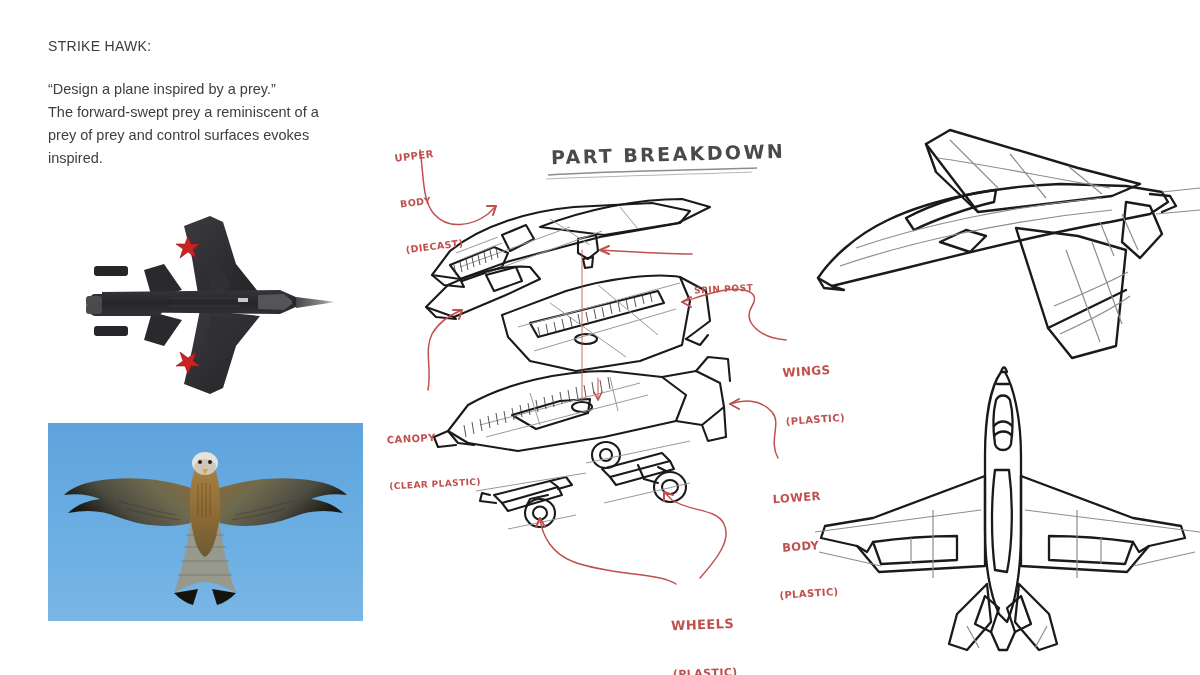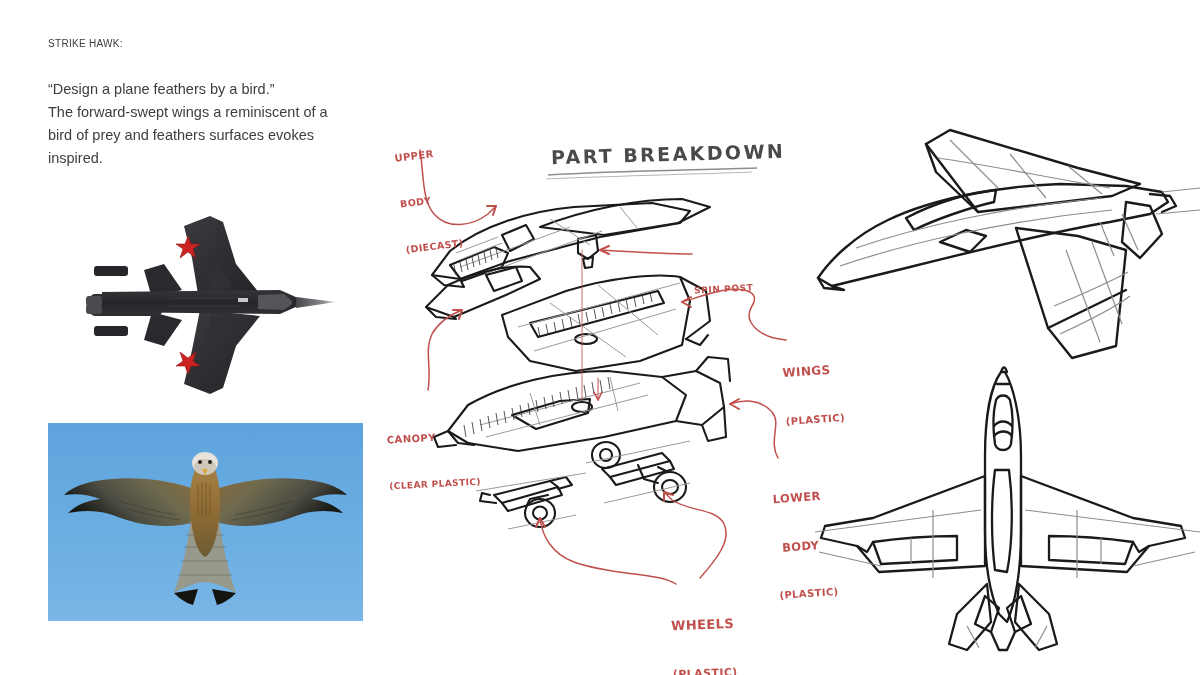--- a/index.html
+++ b/index.html
@@ -8,21 +8,21 @@
     background:#ffffff;
     font-family:"Liberation Sans", sans-serif;
     overflow:hidden;
     position:relative;
   }
   .board{position:absolute;inset:0;}
 
   
   .title{
     position:absolute;left:48px;top:38px;
-    font-size:10px;color:#3b3b3b;letter-spacing:.3px;
+    font-size:14px;color:#3b3b3b;letter-spacing:.3px;
     white-space:nowrap;
   }
   .blurb{
     position:absolute;left:48px;top:78px;width:310px;
     font-size:14.5px;line-height:23px;color:#3d3d3d;
   }
   .blurb .ln{display:block;white-space:nowrap;}
 
   
   .jet-photo{position:absolute;left:60px;top:198px;width:290px;height:205px;}
@@ -84,23 +84,23 @@
   .leaders{position:absolute;inset:0;pointer-events:none;}
 </style>
 </head>
 <body>
 
 <div class="board">
 
   <div class="title">STRIKE HAWK:</div>
 
   <div class="blurb">
-    <span class="ln">“Design a plane feathers by a bird.”</span>
-    <span class="ln">The forward-swept wings a reminiscent of a</span>
-    <span class="ln">bird of prey and feathers surfaces evokes</span>
+    <span class="ln">“Design a plane inspired by a prey.”</span>
+    <span class="ln">The forward-swept prey a reminiscent of a</span>
+    <span class="ln">prey of prey and control surfaces evokes</span>
     <span class="ln">inspired.</span>
   </div>
 
   <div class="jet-photo">
     <svg viewBox="0 0 290 205" width="290" height="205">
       <defs>
         <linearGradient id="bodyG" x1="0" y1="0" x2="0" y2="1">
           <stop offset="0%" stop-color="#35353a"></stop>
           <stop offset="50%" stop-color="#26262a"></stop>
           <stop offset="100%" stop-color="#303034"></stop>

